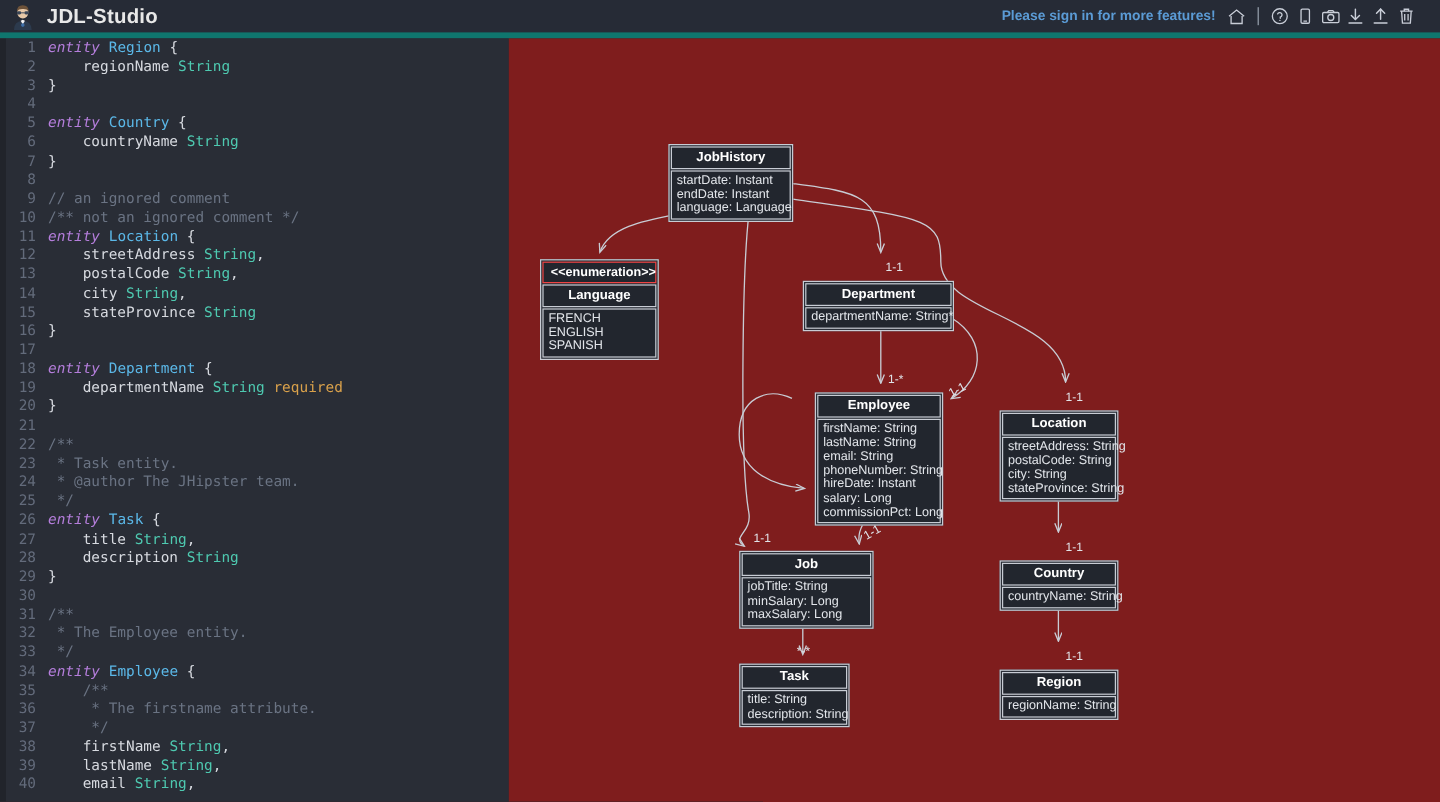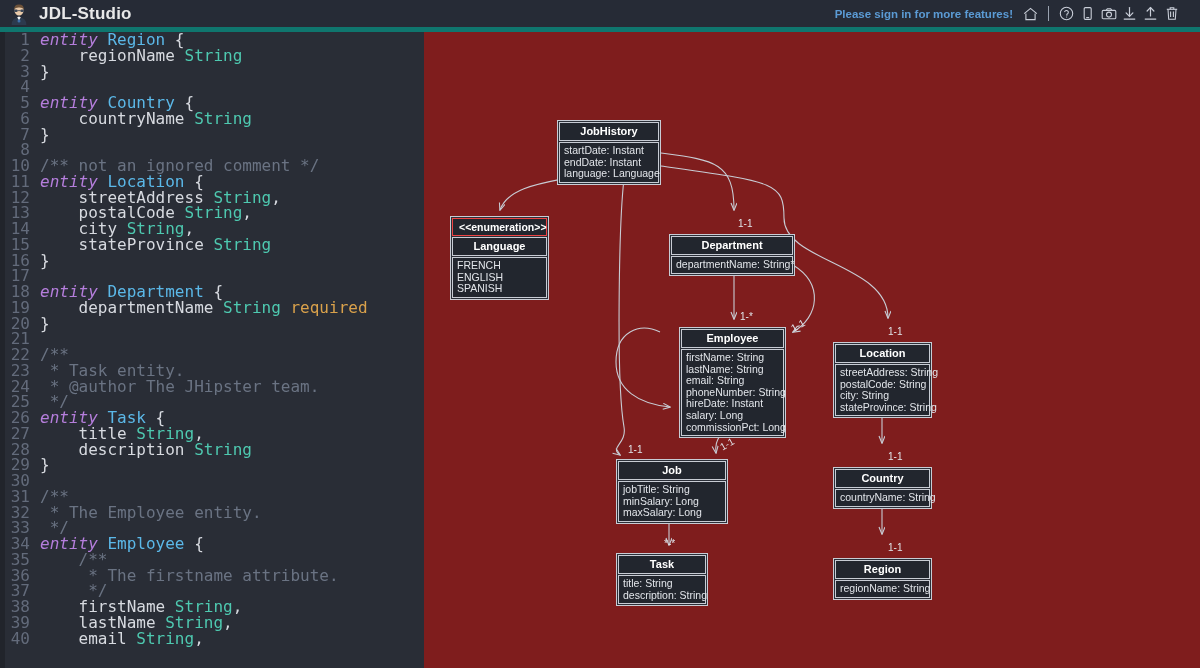--- a/index.html
+++ b/index.html
@@ -45,21 +45,21 @@
 
   
   #workspace {
     position: absolute; top: 32px; left: 0;
     width: 1200px; height: 636px;
   }
   #editor-pane {
     position: absolute; top: 0; left: 0; width: 424px; height: 636px;
     background: #292d36;
     font-family: "DejaVu Sans Mono", monospace;
-    font-size: 16px; line-height: 15.75px;
+    font-size: 12px; line-height: 15.75px;
     overflow: hidden;
   }
   #gutter-edge {
     position: absolute; top: 0; left: 0; width: 5px; height: 636px;
     background: #21242b;
   }
   .code-line {
     position: relative; height: 15.75px; white-space: pre;
     padding-left: 0;
   }
@@ -199,20 +199,21 @@
     <div id="gutter-edge"></div>
     <div id="code-body">
         <div class="code-line"><span class="ln">1</span><span class="k-entity">entity</span><span class="k-punct"> </span><span class="k-name">Region</span><span class="k-punct"> {</span></div>
         <div class="code-line"><span class="ln">2</span><span class="k-field">    regionName </span><span class="k-type">String</span></div>
         <div class="code-line"><span class="ln">3</span><span class="k-punct">}</span></div>
         <div class="code-line"><span class="ln">4</span></div>
         <div class="code-line"><span class="ln">5</span><span class="k-entity">entity</span><span class="k-punct"> </span><span class="k-name">Country</span><span class="k-punct"> {</span></div>
         <div class="code-line"><span class="ln">6</span><span class="k-field">    countryName </span><span class="k-type">String</span></div>
         <div class="code-line"><span class="ln">7</span><span class="k-punct">}</span></div>
         <div class="code-line"><span class="ln">8</span></div>
+        <div class="code-line"><span class="ln">9</span><span class="k-comment">// an ignored comment</span></div>
         <div class="code-line"><span class="ln">10</span><span class="k-comment">/** not an ignored comment */</span></div>
         <div class="code-line"><span class="ln">11</span><span class="k-entity">entity</span><span class="k-punct"> </span><span class="k-name">Location</span><span class="k-punct"> {</span></div>
         <div class="code-line"><span class="ln">12</span><span class="k-field">    streetAddress </span><span class="k-type">String</span><span class="k-punct">,</span></div>
         <div class="code-line"><span class="ln">13</span><span class="k-field">    postalCode </span><span class="k-type">String</span><span class="k-punct">,</span></div>
         <div class="code-line"><span class="ln">14</span><span class="k-field">    city </span><span class="k-type">String</span><span class="k-punct">,</span></div>
         <div class="code-line"><span class="ln">15</span><span class="k-field">    stateProvince </span><span class="k-type">String</span></div>
         <div class="code-line"><span class="ln">16</span><span class="k-punct">}</span></div>
         <div class="code-line"><span class="ln">17</span></div>
         <div class="code-line"><span class="ln">18</span><span class="k-entity">entity</span><span class="k-punct"> </span><span class="k-name">Department</span><span class="k-punct"> {</span></div>
         <div class="code-line"><span class="ln">19</span><span class="k-field">    departmentName </span><span class="k-type">String</span><span class="k-punct"> </span><span class="k-req">required</span></div>

